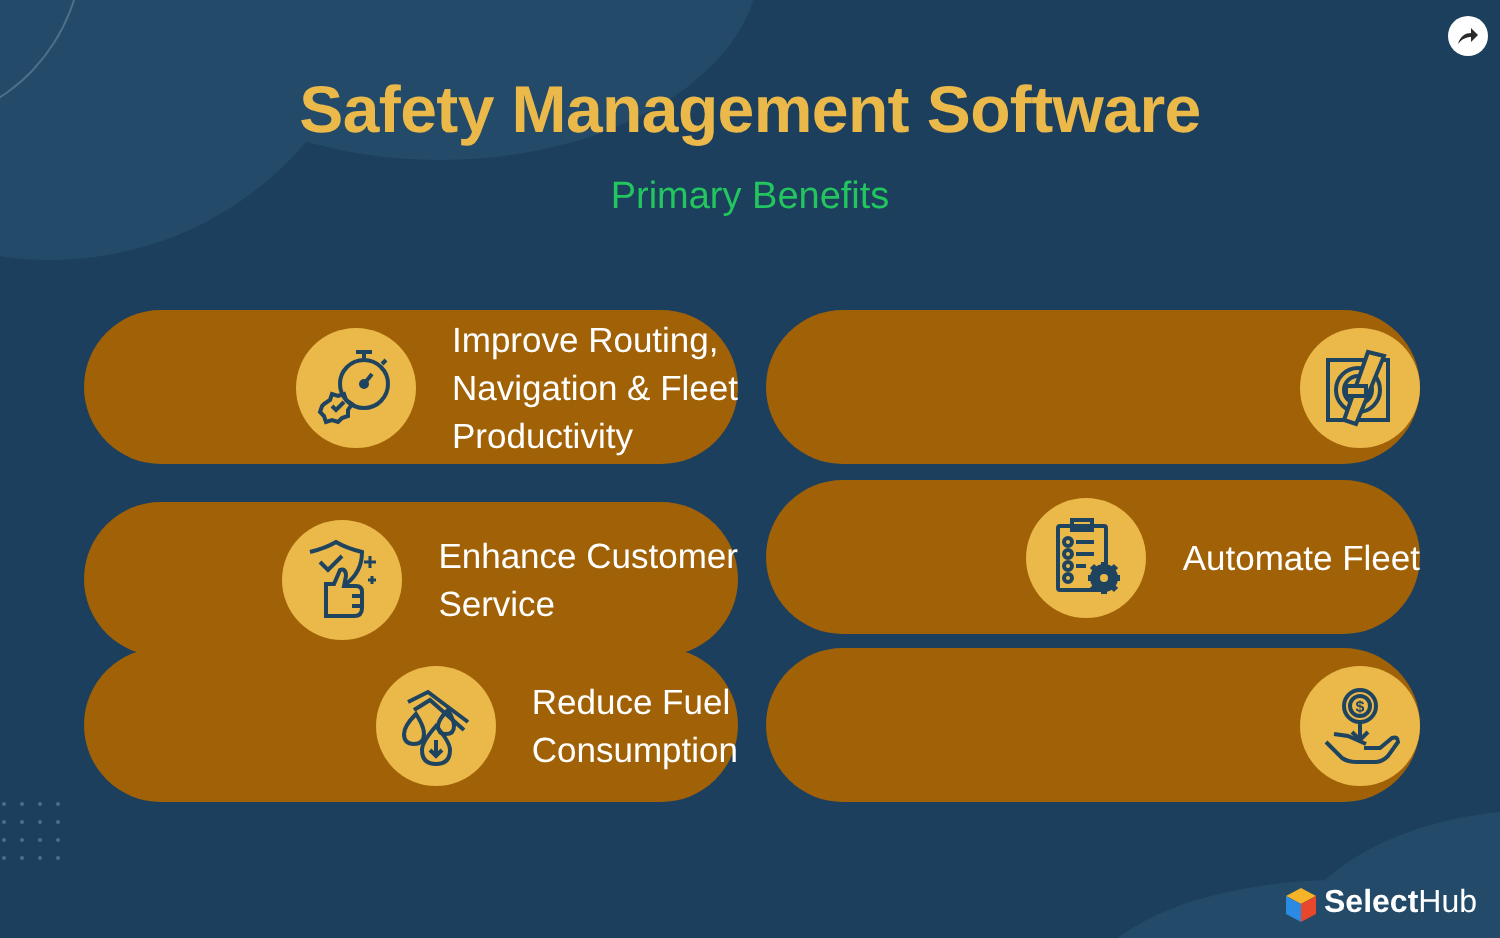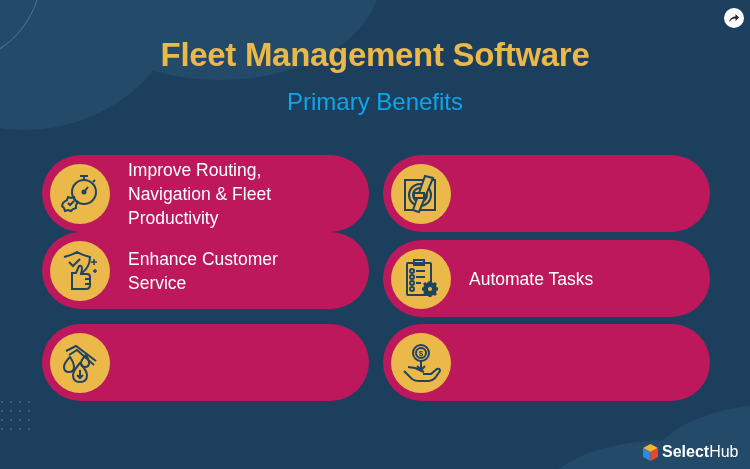--- a/index.html
+++ b/index.html
@@ -45,26 +45,26 @@
       background: #ffffff; display: flex; align-items: center; justify-content: center;
       cursor: pointer;
     }
     .title {
       position: absolute; left: 0; right: 0; top: 36px;
       text-align: center; color: #ebb84a;
       font-weight: bold; font-size: 33px; letter-spacing: -0.3px;
     }
     .subtitle {
       position: absolute; left: 0; right: 0; top: 88px;
-      text-align: center; color: #0ea5e9; font-size: 24px;
+      text-align: center; color: #22c55e; font-size: 19px;
     }
     .pill {
       position: absolute; height: 77px; width: 327px;
-      border-radius: 39px; background: #be185d;
-      display: flex; align-items: center;
+      border-radius: 39px; background: #a16207;
+      display: flex; align-items: center; justify-content: flex-end;
     }
     .icon-circle {
       width: 60px; height: 60px; border-radius: 50%;
       background: #ebb84a; margin-left: 8px; flex: none;
       display: flex; align-items: center; justify-content: center;
     }
     .label {
       margin-left: 18px; color: #ffffff; font-size: 17.5px; line-height: 24px;
       white-space: pre-line;
     }
@@ -102,21 +102,21 @@
     <span></span>
     <span></span>
 </div>
 
 <div class="share">
   <svg width="12" height="12" viewBox="0 0 12 12">
     <path d="M1 10 C2 6 5 4.5 7.5 4.5 V2 L11 5.5 L7.5 9 V6.5 C5 6.5 3 7.5 1 10 Z" fill="#2a2a2a"></path>
   </svg>
 </div>
 
-<div class="title">Fleet Management Software</div>
+<div class="title">Safety Management Software</div>
 <div class="subtitle">Primary Benefits</div>
 
 <div class="pill" style="left:42px; top:155px;">
   <div class="icon-circle">
     <svg width="44" height="44" viewBox="0 0 44 44" fill="none" stroke="#1f4460" stroke-width="2">
       <circle cx="26" cy="20" r="12"></circle>
       <line x1="26" y1="8" x2="26" y2="5"></line>
         <line x1="22" y1="4" x2="30" y2="4"></line>
       <line x1="35" y1="10" x2="37" y2="8"></line>
       <line x1="26" y1="20" x2="30" y2="15"></line>
@@ -135,21 +135,21 @@
     <svg width="44" height="44" viewBox="0 0 44 44" fill="none" stroke="#1f4460" stroke-width="2">
       <rect x="6" y="8" width="30" height="30"></rect>
       <circle cx="21" cy="23" r="11"></circle>
       <circle cx="21" cy="23" r="7"></circle>
       <path d="M26 4 L34 6 L20 40 L14 38 Z" fill="#ebb84a"></path>
       <rect x="15" y="21" width="10" height="5" fill="#ebb84a"></rect>
     </svg>
   </div>
 </div>
 
-<div class="pill" style="left:42px; top:232px;">
+<div class="pill" style="left:42px; top:251px;">
   <div class="icon-circle">
     <svg width="44" height="44" viewBox="0 0 44 44" fill="none" stroke="#1f4460" stroke-width="2">
       <path d="M6 8 Q14 6 19 3 Q24 6 32 8 Q32 18 24 24"></path>
       <path d="M11 13 l4 4 7 -7"></path>
       <path d="M14 24 V40 H28 Q32 40 32 36 V28 Q32 25 29 25 H23 L24 20 Q24 16 21 17 L18 24 Z"></path>
       <line x1="27" y1="30" x2="32" y2="30"></line>
         <line x1="27" y1="35" x2="32" y2="35"></line>
       <path d="M36 10 v6 M33 13 h6" stroke-width="1.5"></path>
       <path d="M37 20 v4 M35 22 h4" stroke-width="1.5"></path>
     </svg>
@@ -168,35 +168,37 @@
       <circle cx="13" cy="20" r="2"></circle>
         <line x1="17" y1="20" x2="26" y2="20"></line>
       <circle cx="13" cy="26" r="2"></circle>
         <line x1="17" y1="26" x2="22" y2="26"></line>
       <circle cx="13" cy="32" r="2"></circle>
       <circle cx="31" cy="32" r="6" fill="#1f4460"></circle>
       <circle cx="31" cy="32" r="2" fill="#ebb84a" stroke="none"></circle>
       <path d="M31 24 v3 M31 37 v3 M23 32 h3 M36 32 h3 M25 26 l2 2 M35 36 l2 2 M25 38 l2 -2 M35 28 l2 -2" stroke-width="3"></path>
     </svg>
   </div>
-  <div class="label">Automate Tasks</div>
+  <div class="label">Automate Fleet</div>
 </div>
 
 <div class="pill" style="left:42px; top:324px;">
   <div class="icon-circle">
     <svg width="44" height="44" viewBox="0 0 44 44" fill="none" stroke="#1f4460" stroke-width="2">
       <path d="M8 10 L18 5 L38 20"></path>
       <path d="M11 14 L19 9 L36 24"></path>
       <path d="M12 16 Q6 22 6 26 Q6 31 11 31 Q16 31 16 26 Q16 22 12 16 Z"></path>
       <path d="M28 14 Q23 19 23 22 Q23 26 27 26 Q31 26 31 22 Q31 19 28 14 Z"></path>
       <path d="M22 22 Q15 30 15 34 Q15 41 22 41 Q29 41 29 34 Q29 30 22 22 Z"></path>
       <line x1="22" y1="29" x2="22" y2="37"></line>
         <path d="M19 34 l3 3 3 -3"></path>
     </svg>
   </div>
+  <div class="label">Reduce Fuel
+Consumption</div>
 </div>
 
 <div class="pill" style="left:383px; top:324px;">
   <div class="icon-circle">
     <svg width="44" height="44" viewBox="0 0 44 44" fill="none" stroke="#1f4460" stroke-width="2">
       <circle cx="22" cy="12" r="8"></circle>
       <circle cx="22" cy="12" r="5"></circle>
       <text x="22" y="15" font-size="8" text-anchor="middle" fill="#1f4460" stroke="none" font-family="Liberation Sans, sans-serif" font-weight="bold">$</text>
       <path d="M22 20 v8 M18 25 l4 4 4 -4"></path>
       <path d="M5 30 L13 38 Q16 40 20 40 L30 40 Q33 40 36 37 L41 30 Q41 27 38 28 L32 33 L24 33"></path>

